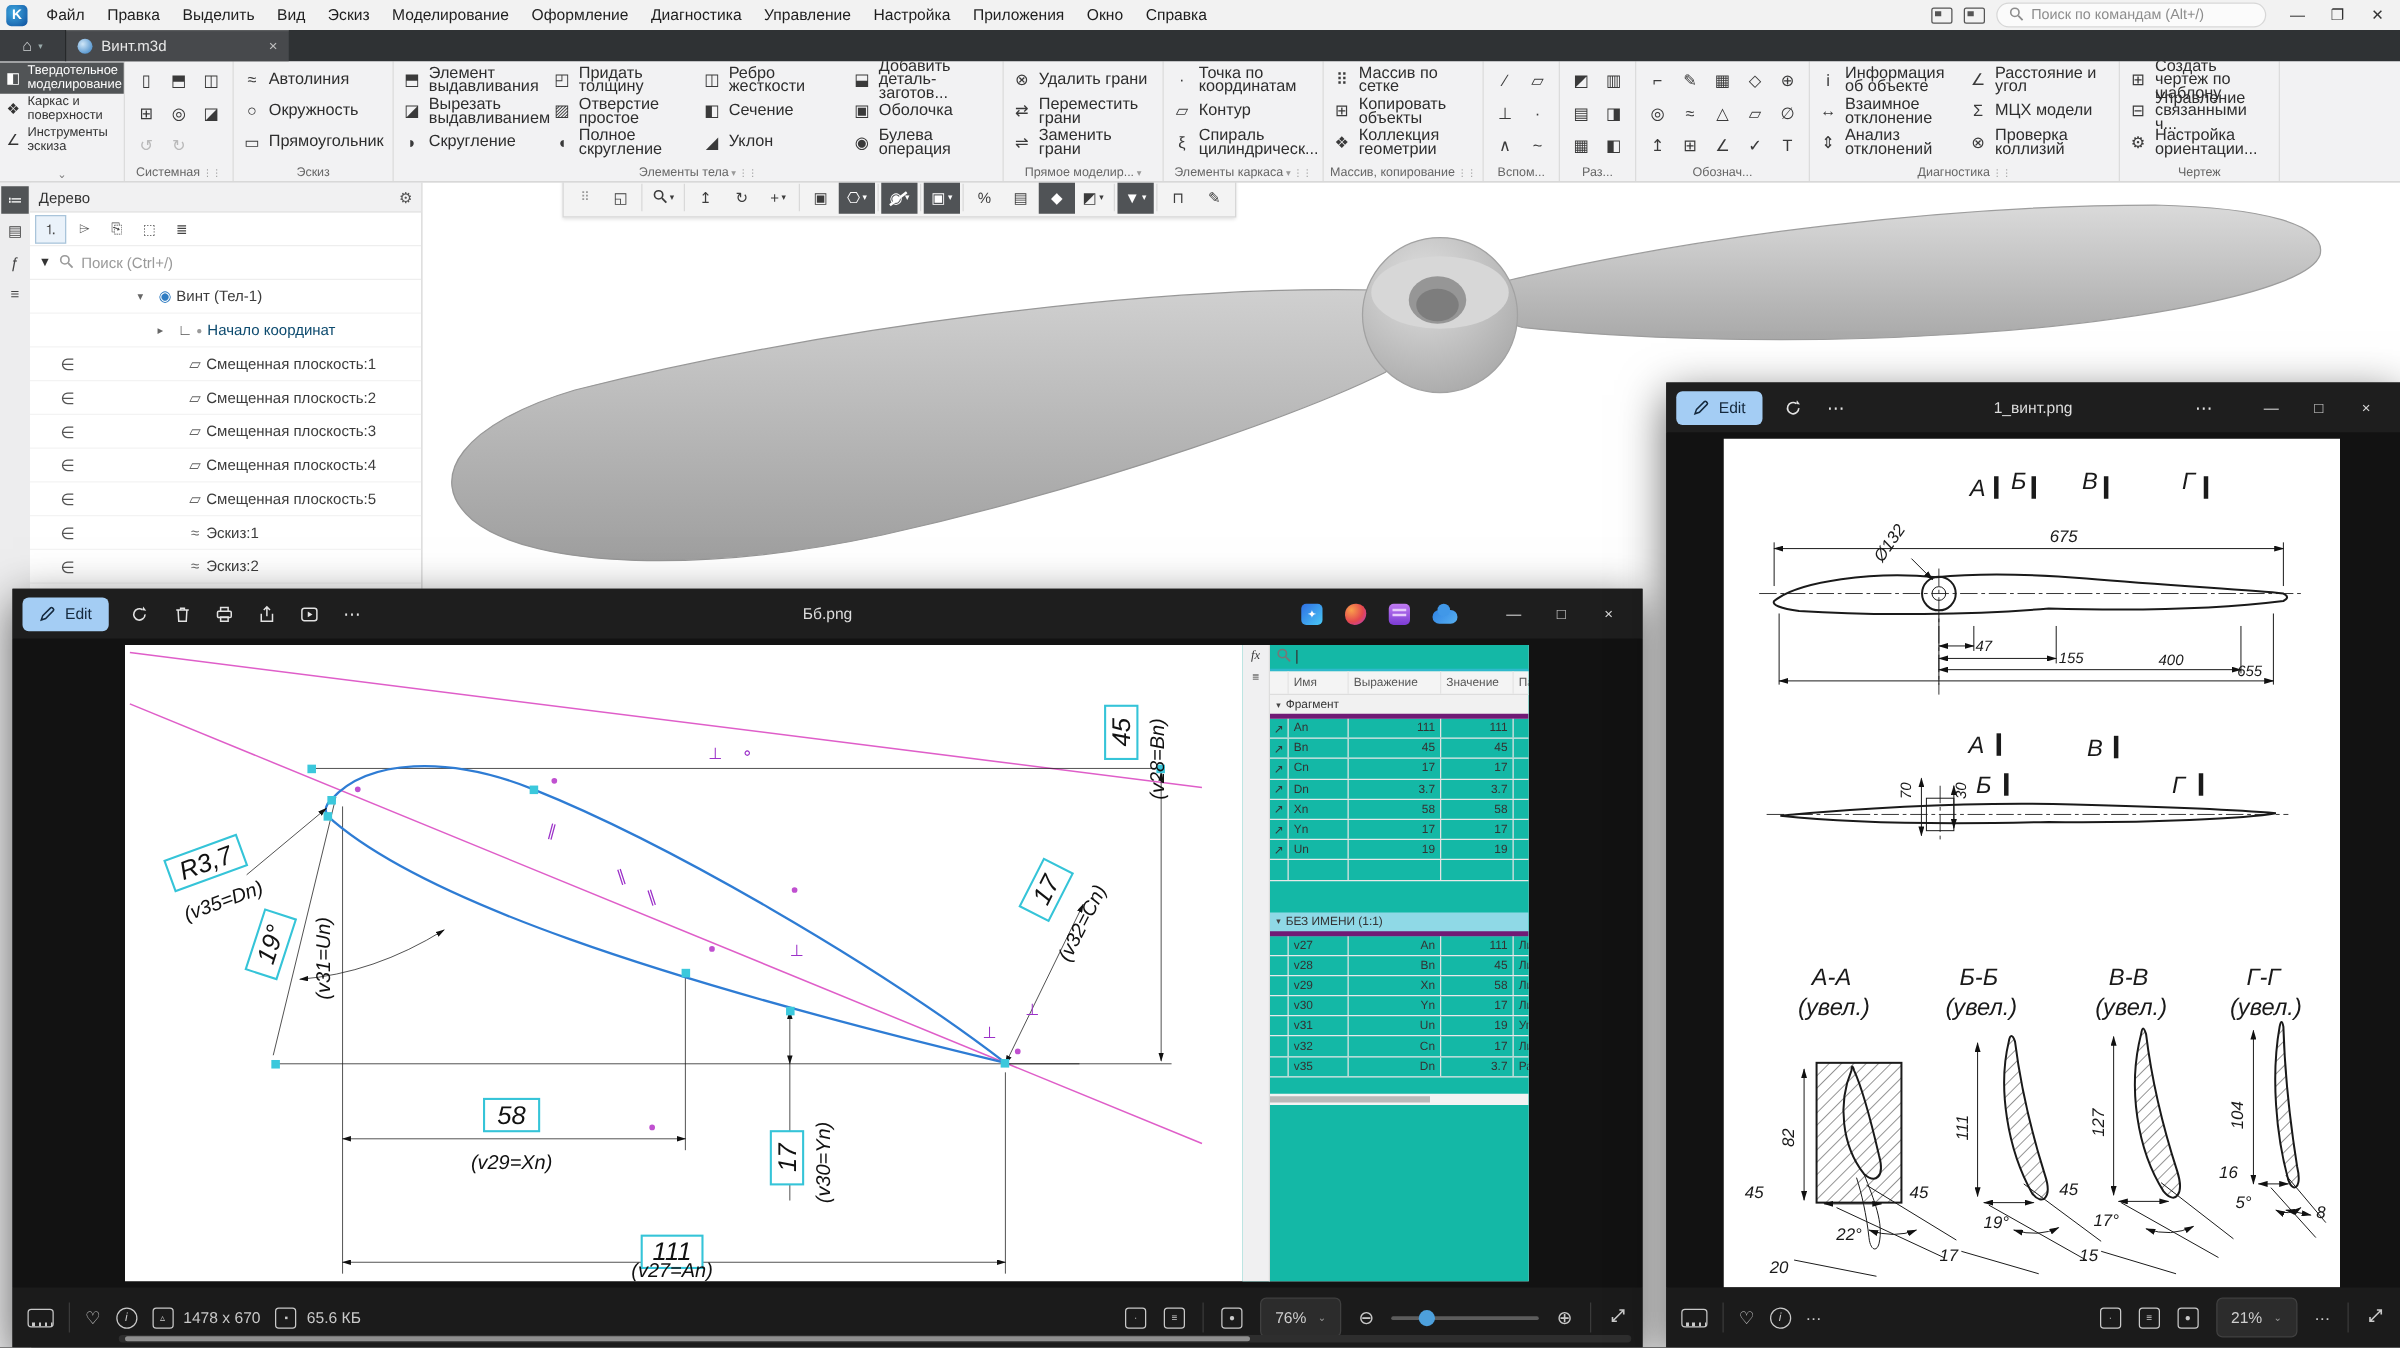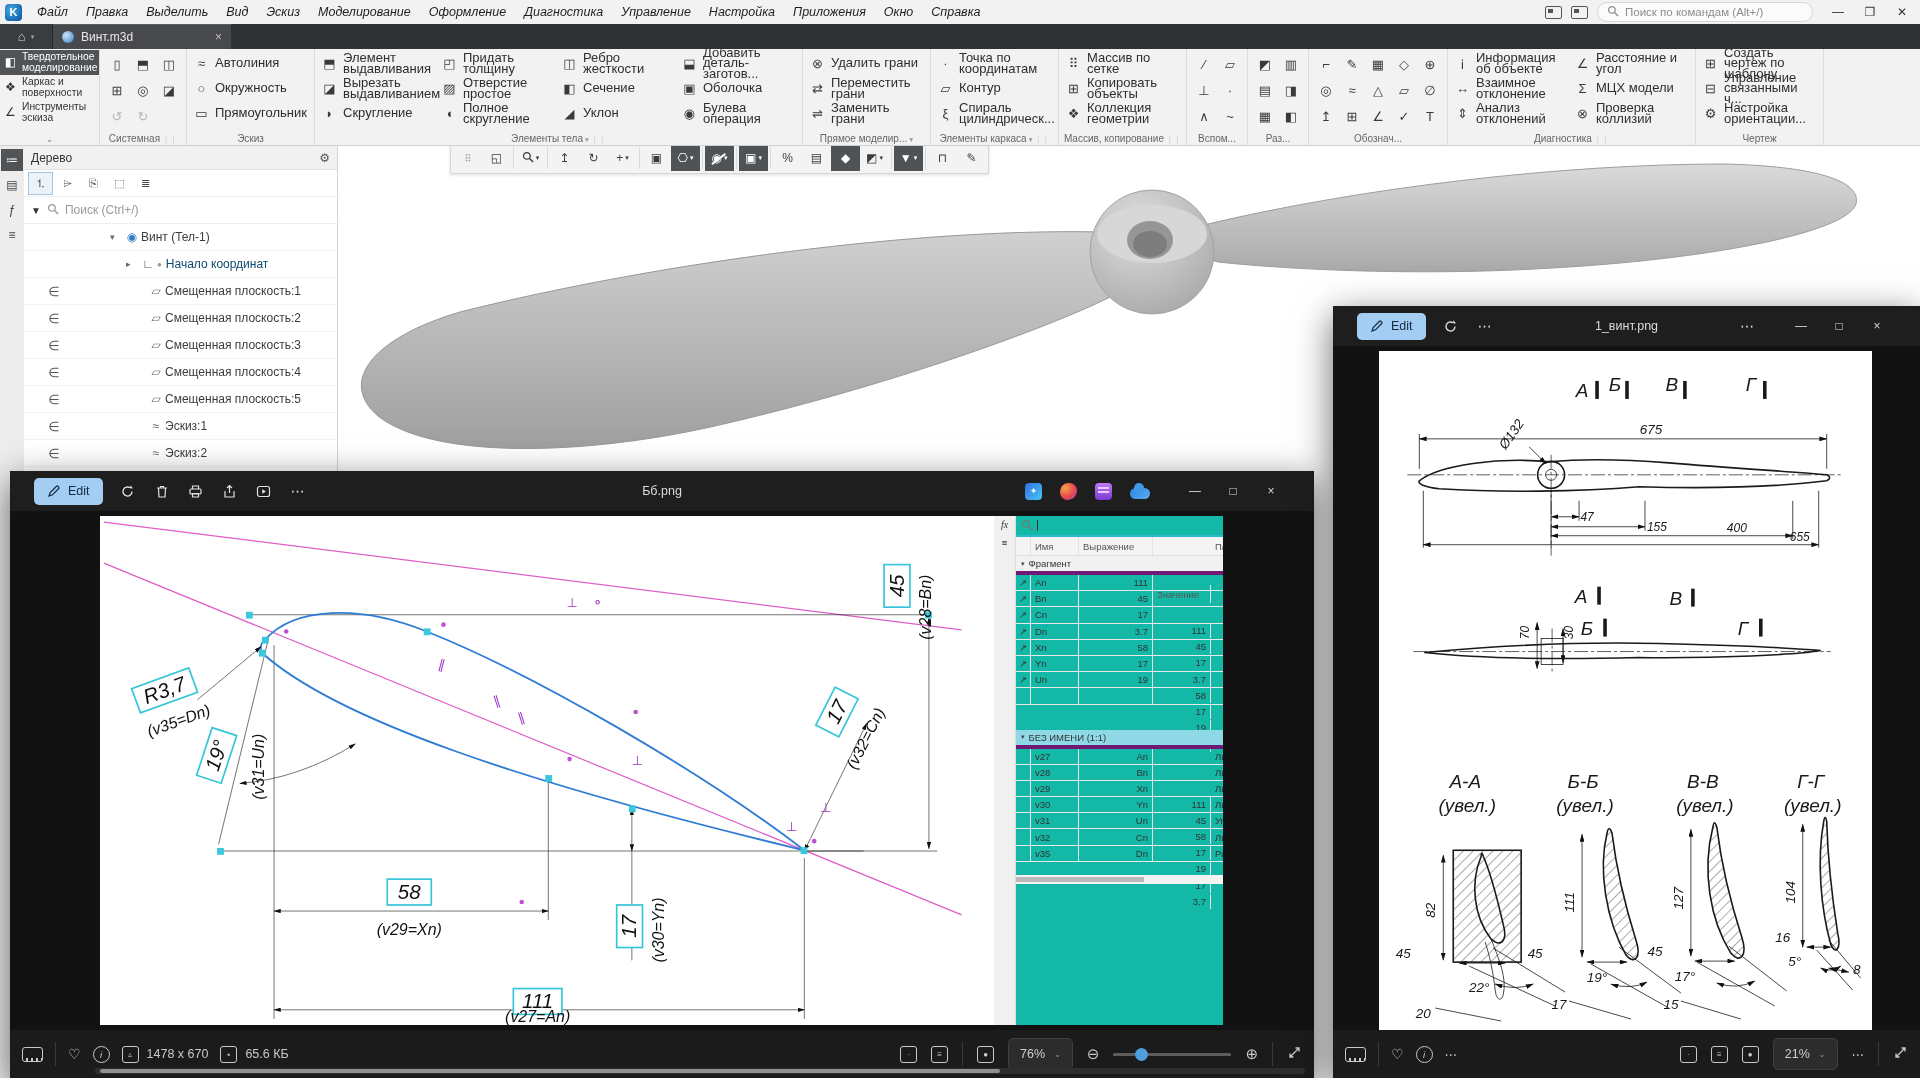--- a/index.html
+++ b/index.html
@@ -1,20 +1,20 @@
 <!DOCTYPE html>
 <html><head>
 <meta charset="utf-8">
 <style>
 html,body{margin:0;padding:0;background:#000;}
 #screen{position:relative;width:1920px;height:1078px;background:#fff;overflow:hidden;font-family:"Liberation Sans",sans-serif;-webkit-font-smoothing:antialiased;}
 
 .menubar{position:absolute;top:0;left:0;right:0;height:24px;background:#f2f2f2;border-bottom:1px solid #e3e3e3;display:flex;align-items:center;font-size:12.5px;color:#1e1e1e;z-index:30;}
 .applogo{width:17px;height:17px;margin:0 6px 0 5px;border-radius:4px;background:radial-gradient(circle at 35% 35%,#3fa9e0,#0d4f9e);color:#fff;font-size:11px;display:flex;align-items:center;justify-content:center;font-weight:bold;}
-.menu-item{padding:0 9px;cursor:default;font-style:italic;}
+.menu-item{padding:0 9px;cursor:default;}
 .mb-right{margin-left:auto;display:flex;align-items:center;gap:9px;padding-right:2px;}
 .mini-mon{width:15px;height:11px;border:1.4px solid #555;border-radius:2px;position:relative;}
 .mini-mon::after{content:"";position:absolute;left:2px;top:2px;width:5px;height:4px;background:#555;}
 .searchpill{display:flex;align-items:center;gap:6px;background:#fbfbfb;border:1px solid #d7d7d7;border-radius:11px;height:18px;width:196px;padding:0 9px;color:#8d8d8d;font-size:11.5px;}
 .winctl{display:flex;}
 .winctl span{width:32px;text-align:center;font-size:12px;color:#333;}
 
 .tabbar{position:absolute;top:24px;left:0;right:0;height:25px;background:#2f3234;display:flex;align-items:stretch;z-index:30;}
 .homebtn{width:52px;background:#3a3d40;color:#cfd2d4;display:flex;align-items:center;justify-content:center;gap:5px;font-size:13px;border-right:1px solid #26282a;}
 .homebtn .dd{font-size:7px;color:#9aa;}
@@ -62,21 +62,21 @@
 .vt-b.dark{background:#505356;color:#fff;}
 .vt-dd{font-size:7px;margin-left:2px;}
 .vt-sep{width:1px;height:22px;background:#d9d9d9;margin:0 2px;flex:none;}
 .grip{color:#9a9a9a;font-size:10px;letter-spacing:-1px;}
 .slashed{position:relative;display:inline-block;}
 .slashed::after{content:"";position:absolute;left:-2px;top:52%;width:17px;height:1.5px;background:currentColor;transform:rotate(-38deg);}
 
 .photo-win{position:absolute;background:#141414;box-shadow:0 10px 34px rgba(0,0,0,.6);z-index:40;}
 #pw1{left:10px;top:471px;width:1304px;height:607px;}
 #pw2{left:1333px;top:306px;width:587px;height:772px;}
-.pw-title{position:absolute;top:0;left:0;right:0;height:40px;background:#1e1e1e;display:flex;align-items:center;padding:0 24px;gap:16px;color:#e4e4e4;}
+.pw-title{position:absolute;top:0;left:0;right:0;height:40px;background:#1e1e1e;display:flex;align-items:center;padding:0 8px;gap:16px;color:#e4e4e4;}
 .edit-pill{display:flex;align-items:center;gap:7px;background:#a4cdf4;color:#15293d;border-radius:5px;height:27px;padding:0 13px;font-size:12.5px;flex:none;}
 .ti{width:18px;text-align:center;font-size:14px;color:#e2e2e2;flex:none;display:flex;align-items:center;justify-content:center;}
 .pw-title-label{position:absolute;left:50%;transform:translateX(-50%);font-size:12.5px;color:#dcdcdc;}
 .pw-ctl{margin-left:auto;display:flex;align-items:center;gap:18px;}
 .wbtns{display:flex;margin-left:8px;}
 .wbtns span{width:38px;text-align:center;font-size:12px;color:#d8d8d8;}
 .ai{width:17px;height:17px;border-radius:4px;flex:none;}
 .ai-designer{background:linear-gradient(135deg,#2f6fe4,#49c8f5);display:flex;align-items:center;justify-content:center;color:#fff;font-size:9px;}
 .ai-clipchamp{border-radius:50% 45% 55% 45%;background:radial-gradient(circle at 30% 30%,#f9a04b,#e4484e 55%,#b13bd4);}
 .ai-film{background:linear-gradient(180deg,#c07bf2,#7b3bd4);position:relative;}
@@ -107,21 +107,21 @@
 .vp-strip{width:21px;background:#f0f0f1;border-right:1px solid #ddd;display:flex;flex-direction:column;align-items:center;padding-top:3px;gap:7px;color:#333;flex:none;}
 .vp-strip .fx{font-style:italic;font-size:10px;font-family:"Liberation Serif",serif;}
 .vp-table{flex:1;display:flex;flex-direction:column;overflow:hidden;}
 .vp-search{height:19px;border-bottom:2px solid #2fb9cd;display:flex;align-items:center;padding:0 5px;gap:4px;color:#777;flex:none;}
 .caret{width:1px;height:11px;background:#333;}
 .vp-cols{display:flex;height:18px;background:#f4f4f4;border-bottom:1px solid #ddd;color:#555;flex:none;}
 .vc{padding:0 4px;border-right:1px solid #e3e3e3;overflow:hidden;white-space:nowrap;display:flex;align-items:center;height:100%;box-sizing:border-box;}
 .c0{width:15px;flex:none;justify-content:center;}
 .c1{width:48px;flex:none;}
 .c2{width:74px;flex:none;}
-.c3{width:58px;flex:none;margin-top:48px;}
+.c3{width:58px;flex:none;}
 .c4{flex:1;border-right:none;}
 .vrow{display:flex;height:15.2px;border-bottom:1px solid #e8e8e8;flex:none;}
 .num{justify-content:flex-end;}
 .vgroup{height:15px;display:flex;align-items:center;padding-left:5px;gap:4px;background:#f1f1f1;border-bottom:4px solid #701a75;flex:none;font-size:9.5px;}
 .vgroup.cyan{background:#8fd9e6;}
 .garr{font-size:7px;color:#444;}
 .vp-scroll{height:9px;background:#f3f3f3;position:relative;margin-top:13px;flex:none;}
 .vp-scroll .th{position:absolute;left:0;top:2px;height:5px;width:62%;background:#b9b9b9;}
 
 .skt{font:italic 27px "Liberation Sans",sans-serif;fill:#111;text-anchor:middle;}

